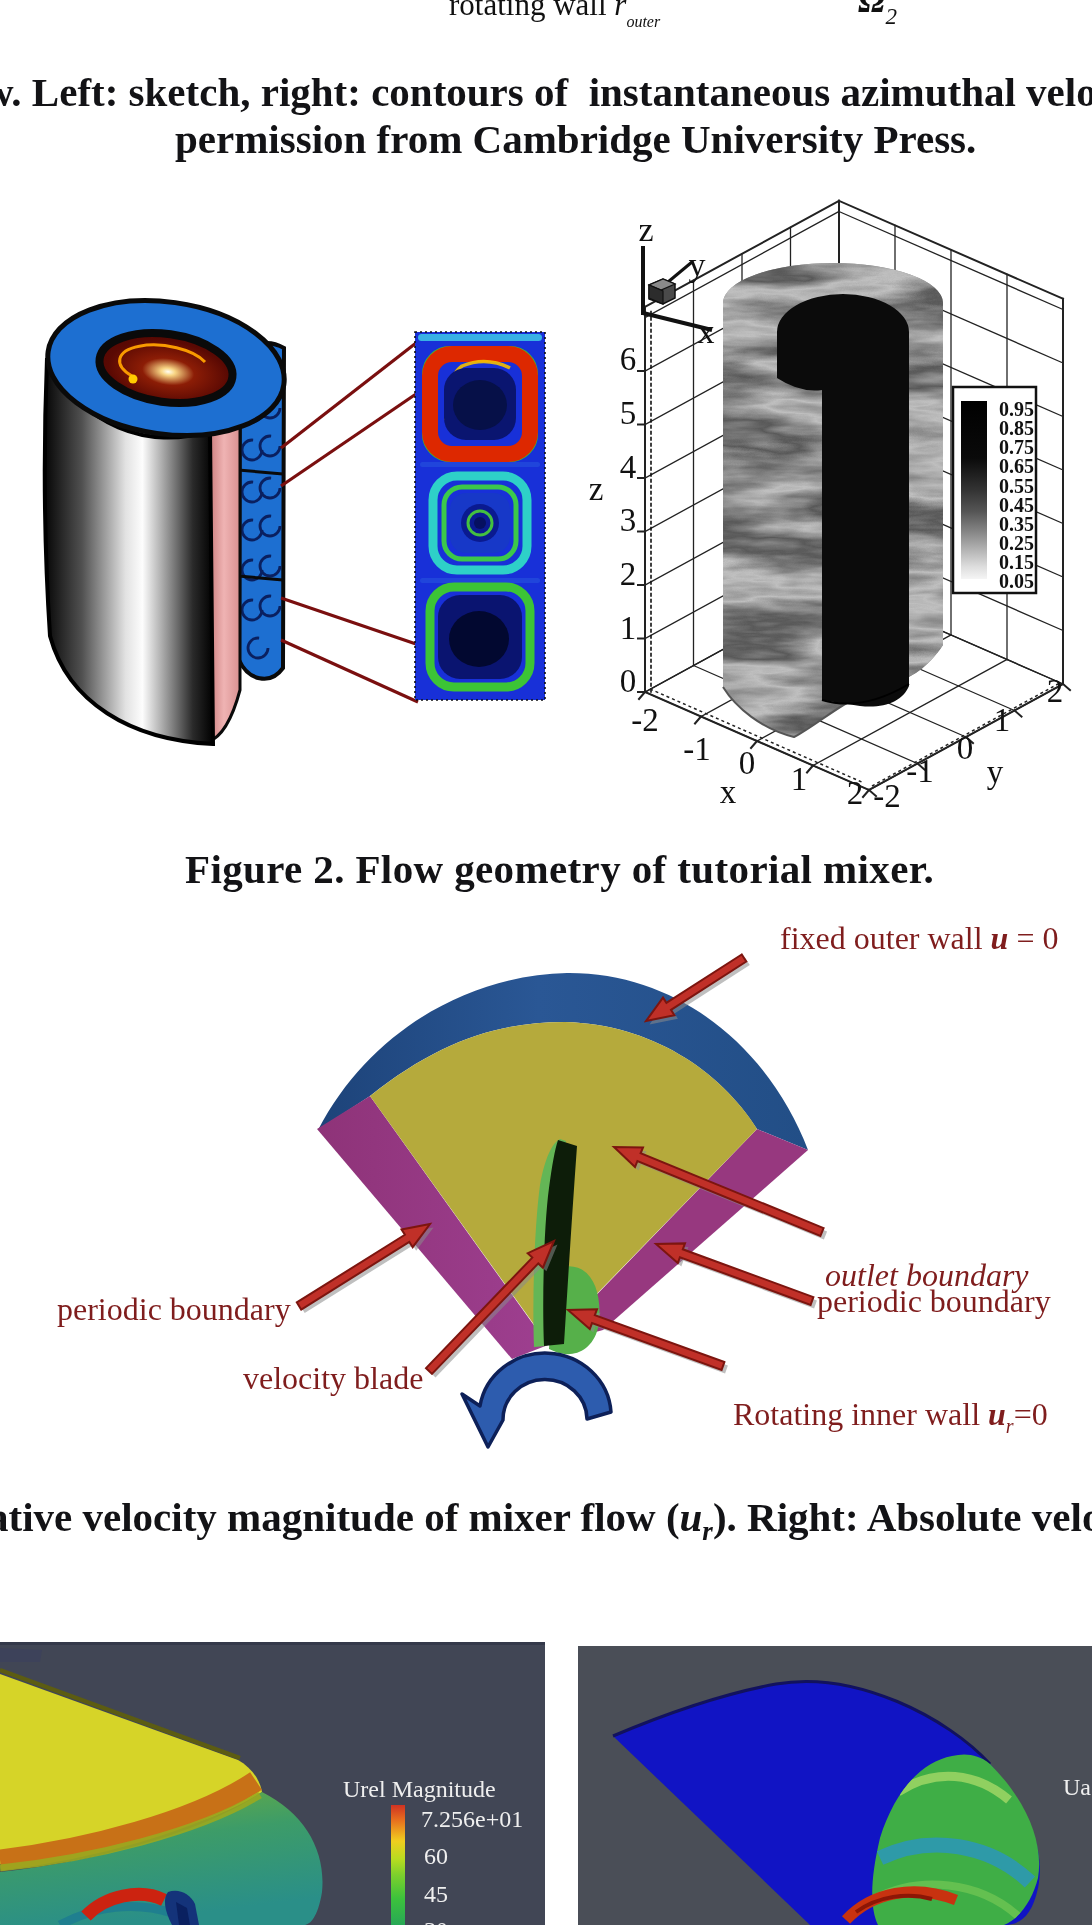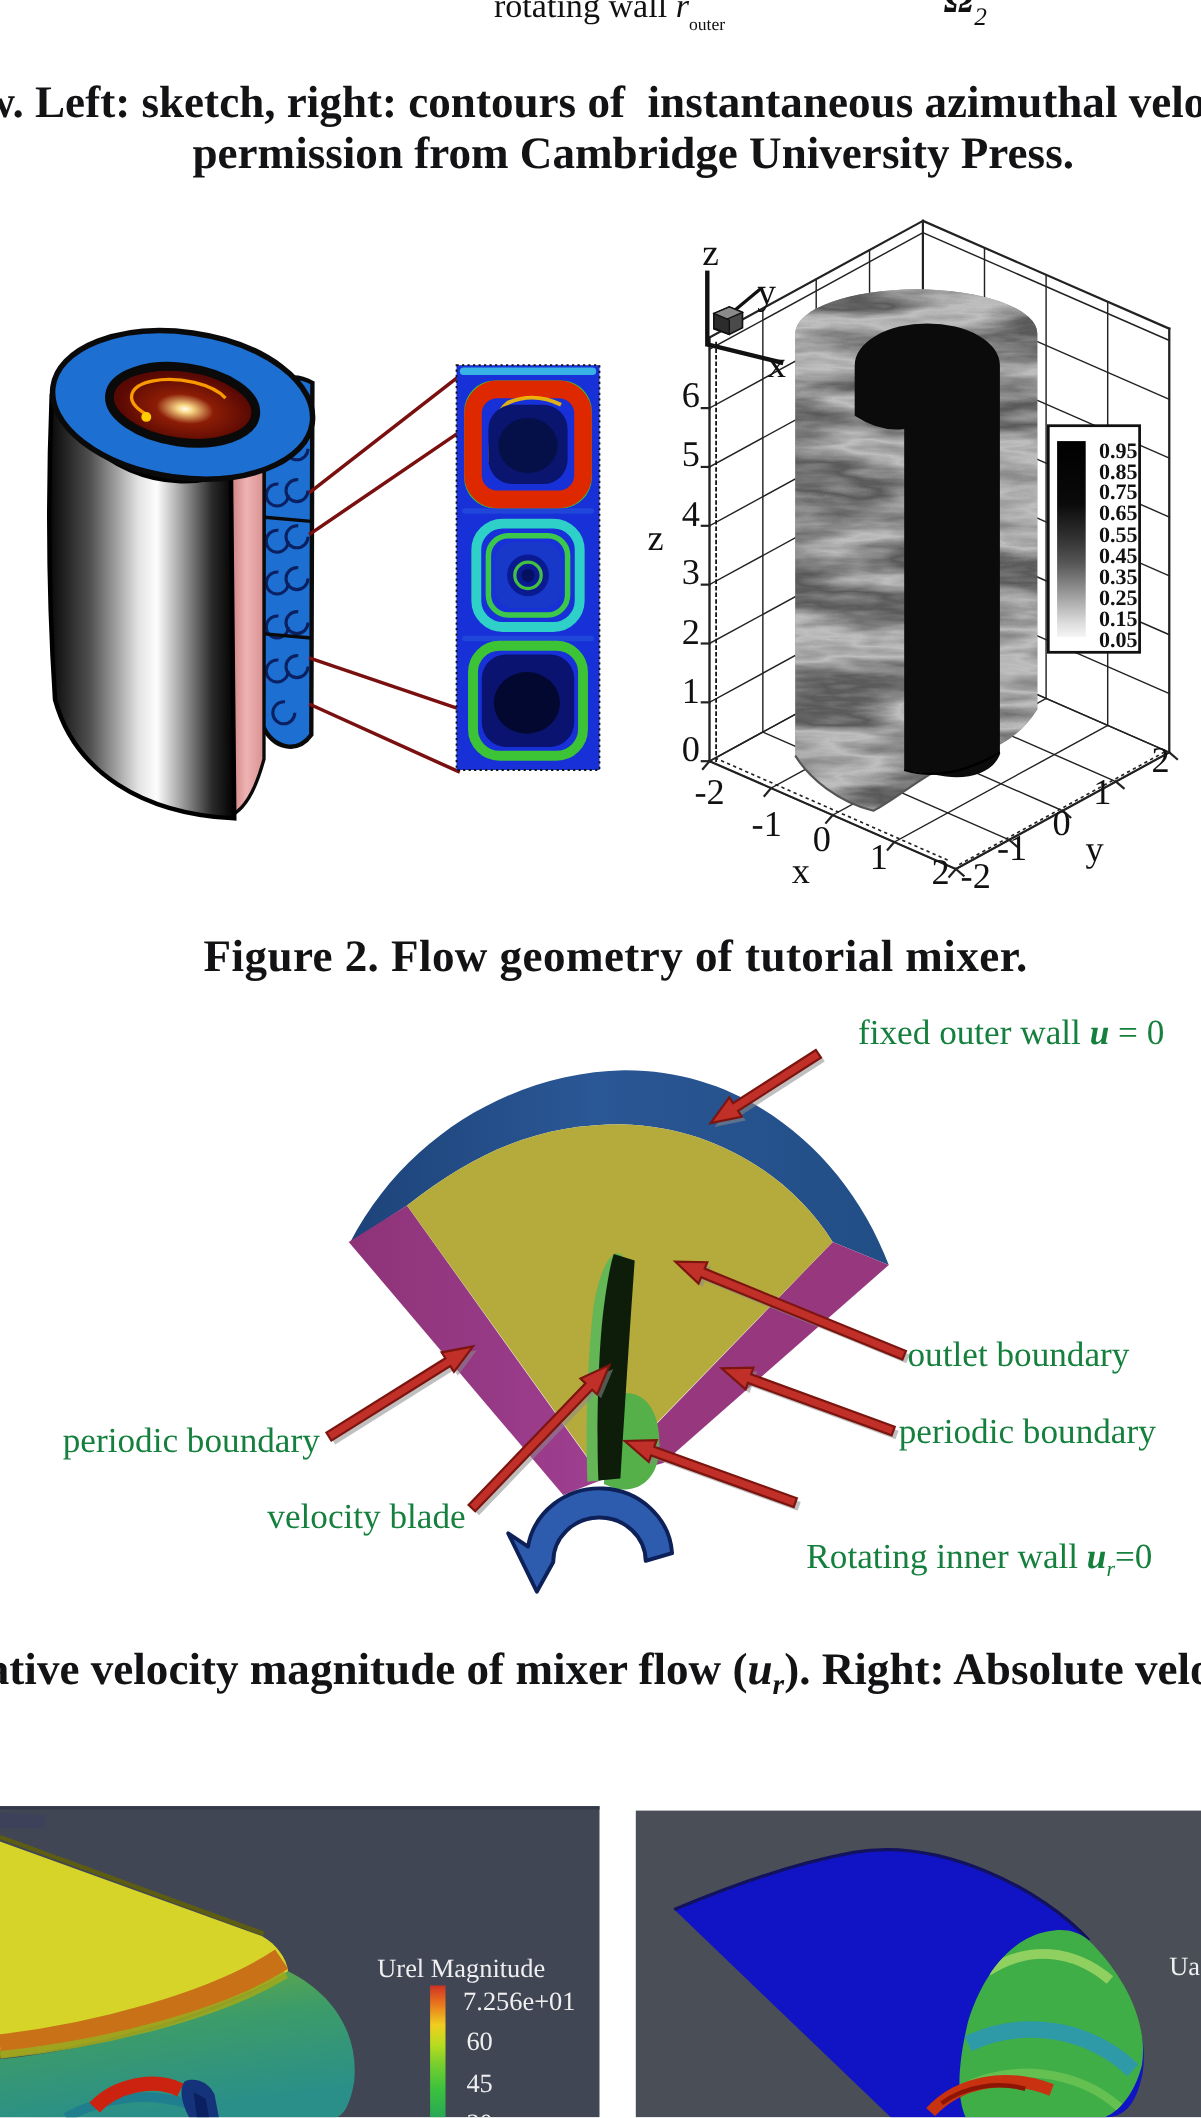--- a/index.html
+++ b/index.html
@@ -1,21 +1,21 @@
 <!DOCTYPE html>
 <html><head><meta charset="utf-8"><style>
 html,body{margin:0;padding:0;background:#fff;width:1092px;height:1925px;overflow:hidden}
 body{position:relative;font-family:"Liberation Serif",serif;color:#111}
 .abs{position:absolute;white-space:nowrap}
 .cap{font-weight:bold;font-size:41px;color:#131316}
-.lab{font-size:32px;color:#15803d}
+.lab{font-size:32px;color:#7f1d1d}
 </style></head>
 <body>
 
-<div class="abs" style="left:449px;top:-13px;font-size:31px;">rotating wall <i>r</i><span style="font-size:16px;vertical-align:-12px">outer</span></div>
+<div class="abs" style="left:449px;top:-13px;font-size:31px;">rotating wall <i>r</i><span style="font-size:16px;font-style:italic;vertical-align:-12px">outer</span></div>
 <div class="abs" style="left:858px;top:-22px;font-size:37px;font-weight:bold;font-style:italic">Ω<span style="font-size:23px;font-weight:normal;vertical-align:-12px">2</span></div>
 
 <div class="abs cap" style="left:-16px;top:68px;">w. Left: sketch, right: contours of &nbsp;instantaneous azimuthal velocity. Re</div>
 <div class="abs cap" style="left:155px;top:115px;margin-left:20px;">permission from Cambridge University Press.</div>
 
 <svg class="abs" style="left:0;top:195px" width="1092" height="650" viewBox="0 195 1092 650">
 <defs>
 <filter id="tex" x="-5%" y="-5%" width="110%" height="110%" color-interpolation-filters="sRGB">
 <feTurbulence type="fractalNoise" baseFrequency="0.005 0.028" numOctaves="5" seed="5" result="n"></feTurbulence>
 <feColorMatrix in="n" type="saturate" values="0" result="g"></feColorMatrix>
@@ -276,21 +276,21 @@
 <polygon points="301.2,1309.6 409.3,1241.9 412.7,1247.2 430.0,1224.0 401.5,1229.4 404.9,1234.8 296.8,1302.4" transform="translate(3.5,3.5)" fill="#8a8a8a" opacity="0.55"></polygon>
 <polygon points="301.2,1309.6 409.3,1241.9 412.7,1247.2 430.0,1224.0 401.5,1229.4 404.9,1234.8 296.8,1302.4" fill="#c03028" stroke="#7c150f" stroke-width="2"></polygon>
 <polygon points="432.0,1373.9 538.3,1263.4 542.9,1267.7 554.0,1241.0 527.7,1253.2 532.3,1257.6 426.0,1368.1" transform="translate(3.5,3.5)" fill="#8a8a8a" opacity="0.55"></polygon>
 <polygon points="432.0,1373.9 538.3,1263.4 542.9,1267.7 554.0,1241.0 527.7,1253.2 532.3,1257.6 426.0,1368.1" fill="#c03028" stroke="#7c150f" stroke-width="2"></polygon>
 <polygon points="724.4,1362.0 594.8,1315.2 597.0,1309.3 568.0,1310.0 589.8,1329.0 592.0,1323.1 721.6,1370.0" transform="translate(3.5,3.5)" fill="#8a8a8a" opacity="0.55"></polygon>
 <polygon points="724.4,1362.0 594.8,1315.2 597.0,1309.3 568.0,1310.0 589.8,1329.0 592.0,1323.1 721.6,1370.0" fill="#c03028" stroke="#7c150f" stroke-width="2"></polygon>
 </g>
 </svg>
 
 <div class="abs lab" style="left:780px;top:920px;">fixed outer wall <b><i>u</i></b> = 0</div>
-<div class="abs lab" style="left:825px;top:1213px;">outlet boundary</div>
+<div class="abs lab" style="left:825px;top:1257px;font-style:italic;">outlet boundary</div>
 <div class="abs lab" style="left:817px;top:1283px;">periodic boundary</div>
 <div class="abs lab" style="left:57px;top:1291px;">periodic boundary</div>
 <div class="abs lab" style="left:243px;top:1360px;">velocity blade</div>
 <div class="abs lab" style="left:733px;top:1396px;">Rotating inner wall <b><i>u</i></b><span style="font-size:20px;font-style:italic;vertical-align:-8px">r</span>=0</div>
 
 <div class="abs cap" style="left:-12px;top:1493px;">ative velocity magnitude of mixer flow (<i>u</i><span style="font-size:27px;font-style:italic;vertical-align:-9px">r</span>). Right: Absolute velocity m</div>
 
 <svg class="abs" style="left:0;top:1625px" width="1092" height="300" viewBox="0 1625 1092 300">
 <defs>
 <linearGradient id="teal1" x1="0" y1="0" x2="0.3" y2="1">

